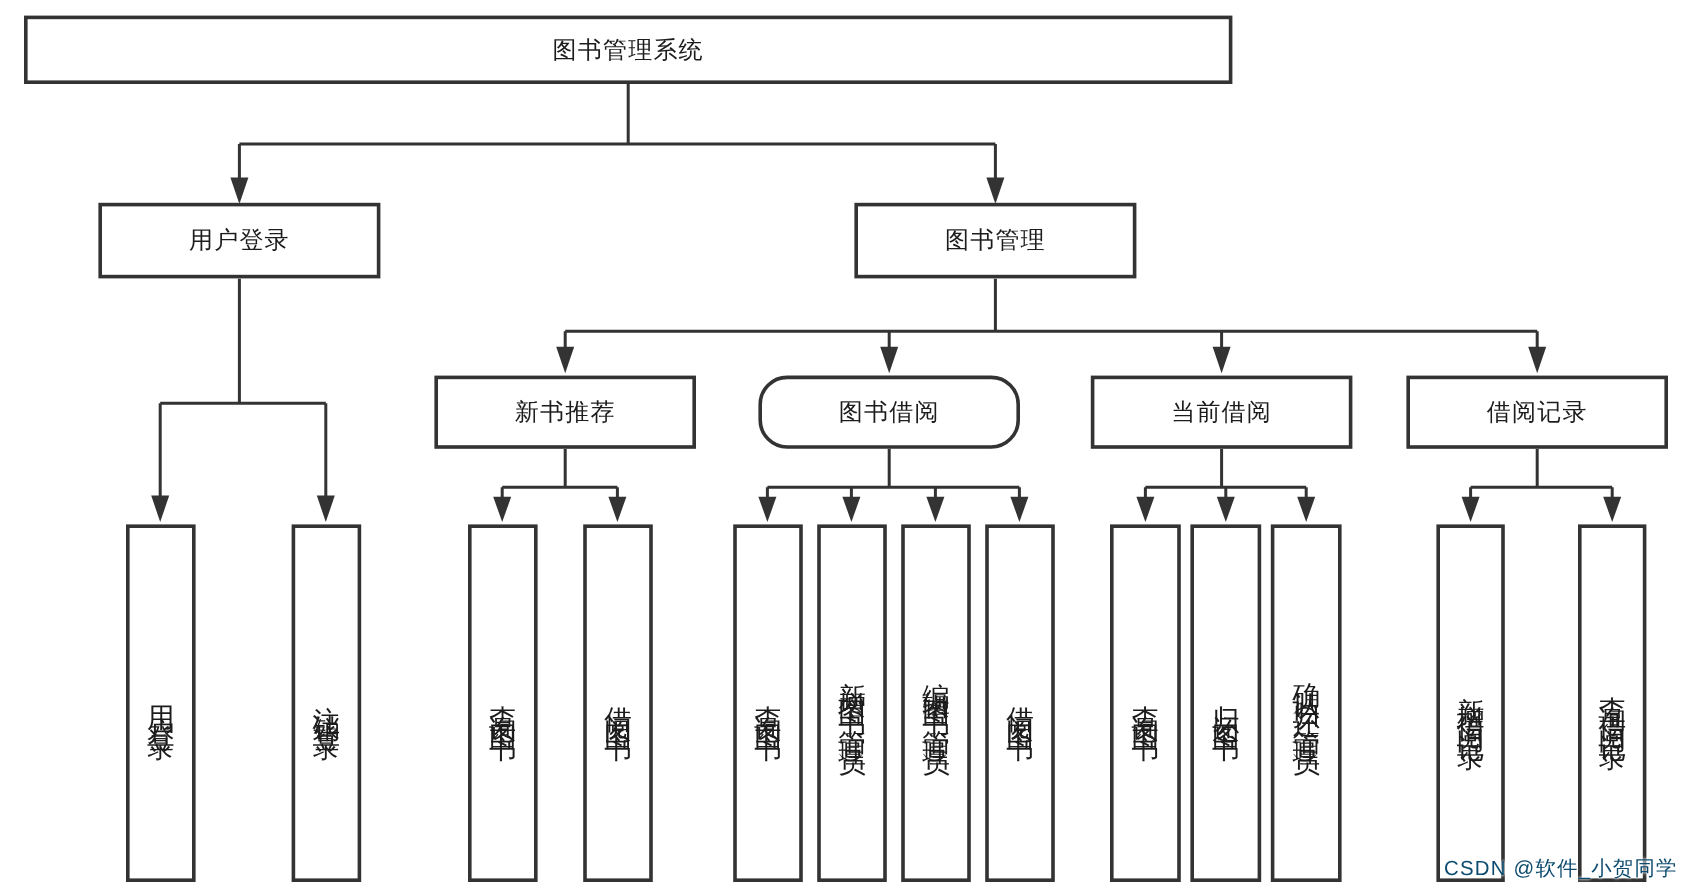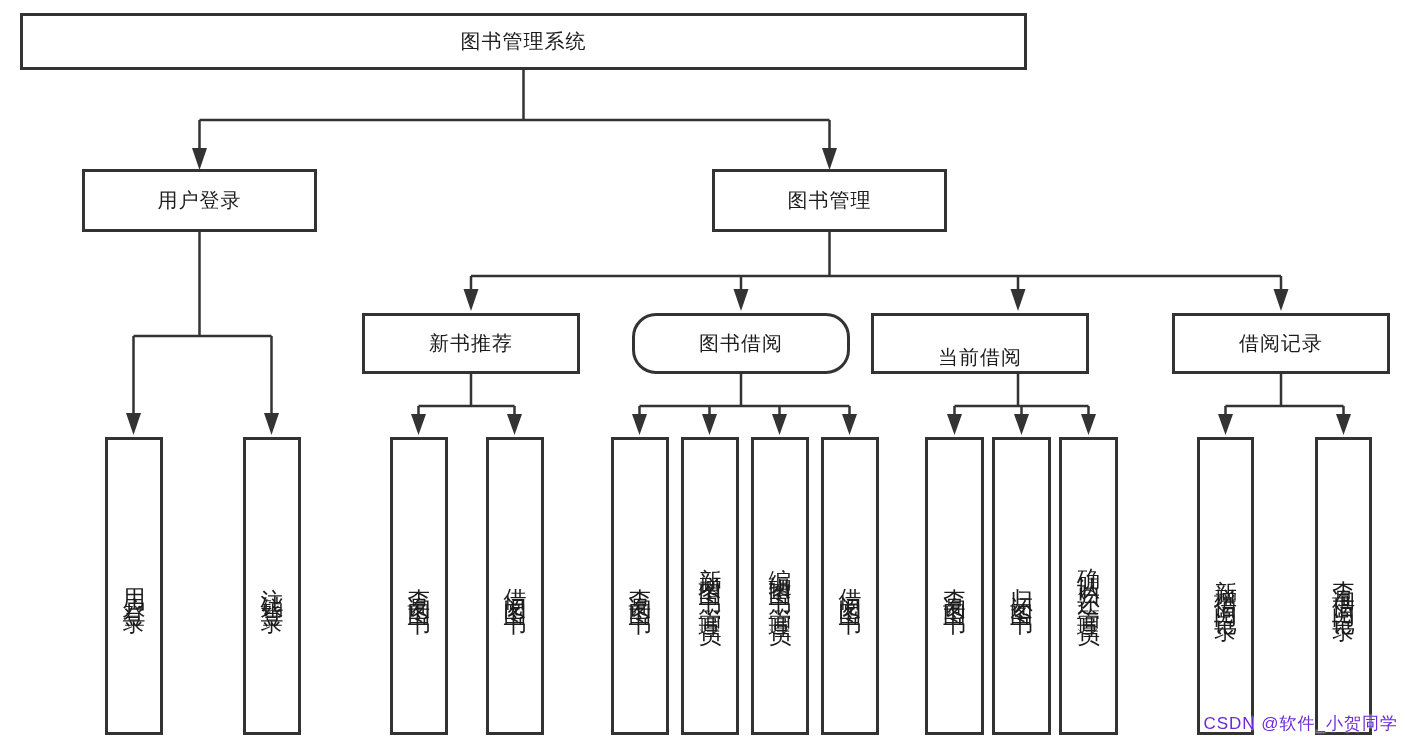--- a/index.html
+++ b/index.html
@@ -19,40 +19,40 @@
   }
   
   .n-root{left:20px;top:13px;width:1007px;height:57px;}
   
   .n-user{left:82px;top:169px;width:235px;height:63px;}
   .n-mgmt{left:712px;top:169px;width:235px;height:63px;}
   
   .n-l3{top:313px;width:218px;height:61px;}
   .n-rec{left:362px;}
   .n-borrow{left:632px;border-radius:24px;}
-  .n-cur{left:871px;align-items:flex-end;}
+  .n-cur{left:909px;}
   .n-hist{left:1172px;}
   
   .leaf{top:437px;height:298px;border-width:3px;}
   .lf-1{left:105px;width:58px;}
   .lf-2{left:243px;width:58px;}
   .lf-3{left:390px;width:58px;}
   .lf-4{left:486px;width:58px;}
   .lf-5{left:611px;width:58px;}
   .lf-6{left:681px;width:58px;}
   .lf-7{left:751px;width:58px;}
   .lf-8{left:821px;width:58px;}
   .lf-9{left:925px;width:59px;}
   .lf-10{left:992px;width:59px;}
   .lf-11{left:1059px;width:59px;}
   .lf-12{left:1197px;width:57px;}
   .lf-13{left:1315px;width:57px;}
   .watermark{
     position:absolute;z-index:5;right:7px;top:712px;
-    font-size:17px;color:#6d28d9;letter-spacing:1px;white-space:nowrap;
+    font-size:17px;color:#0c4a6e;letter-spacing:1px;white-space:nowrap;
     text-shadow:0 0 3px #ffffff,0 0 2px #ffffff;
   }
 </style>
 </head>
 <body>
 
 <div class="stage">
 
   <svg class="wires" viewBox="0 0 1405 747" xmlns="http://www.w3.org/2000/svg">
     <g stroke="#333333" stroke-width="2.5" fill="none">

